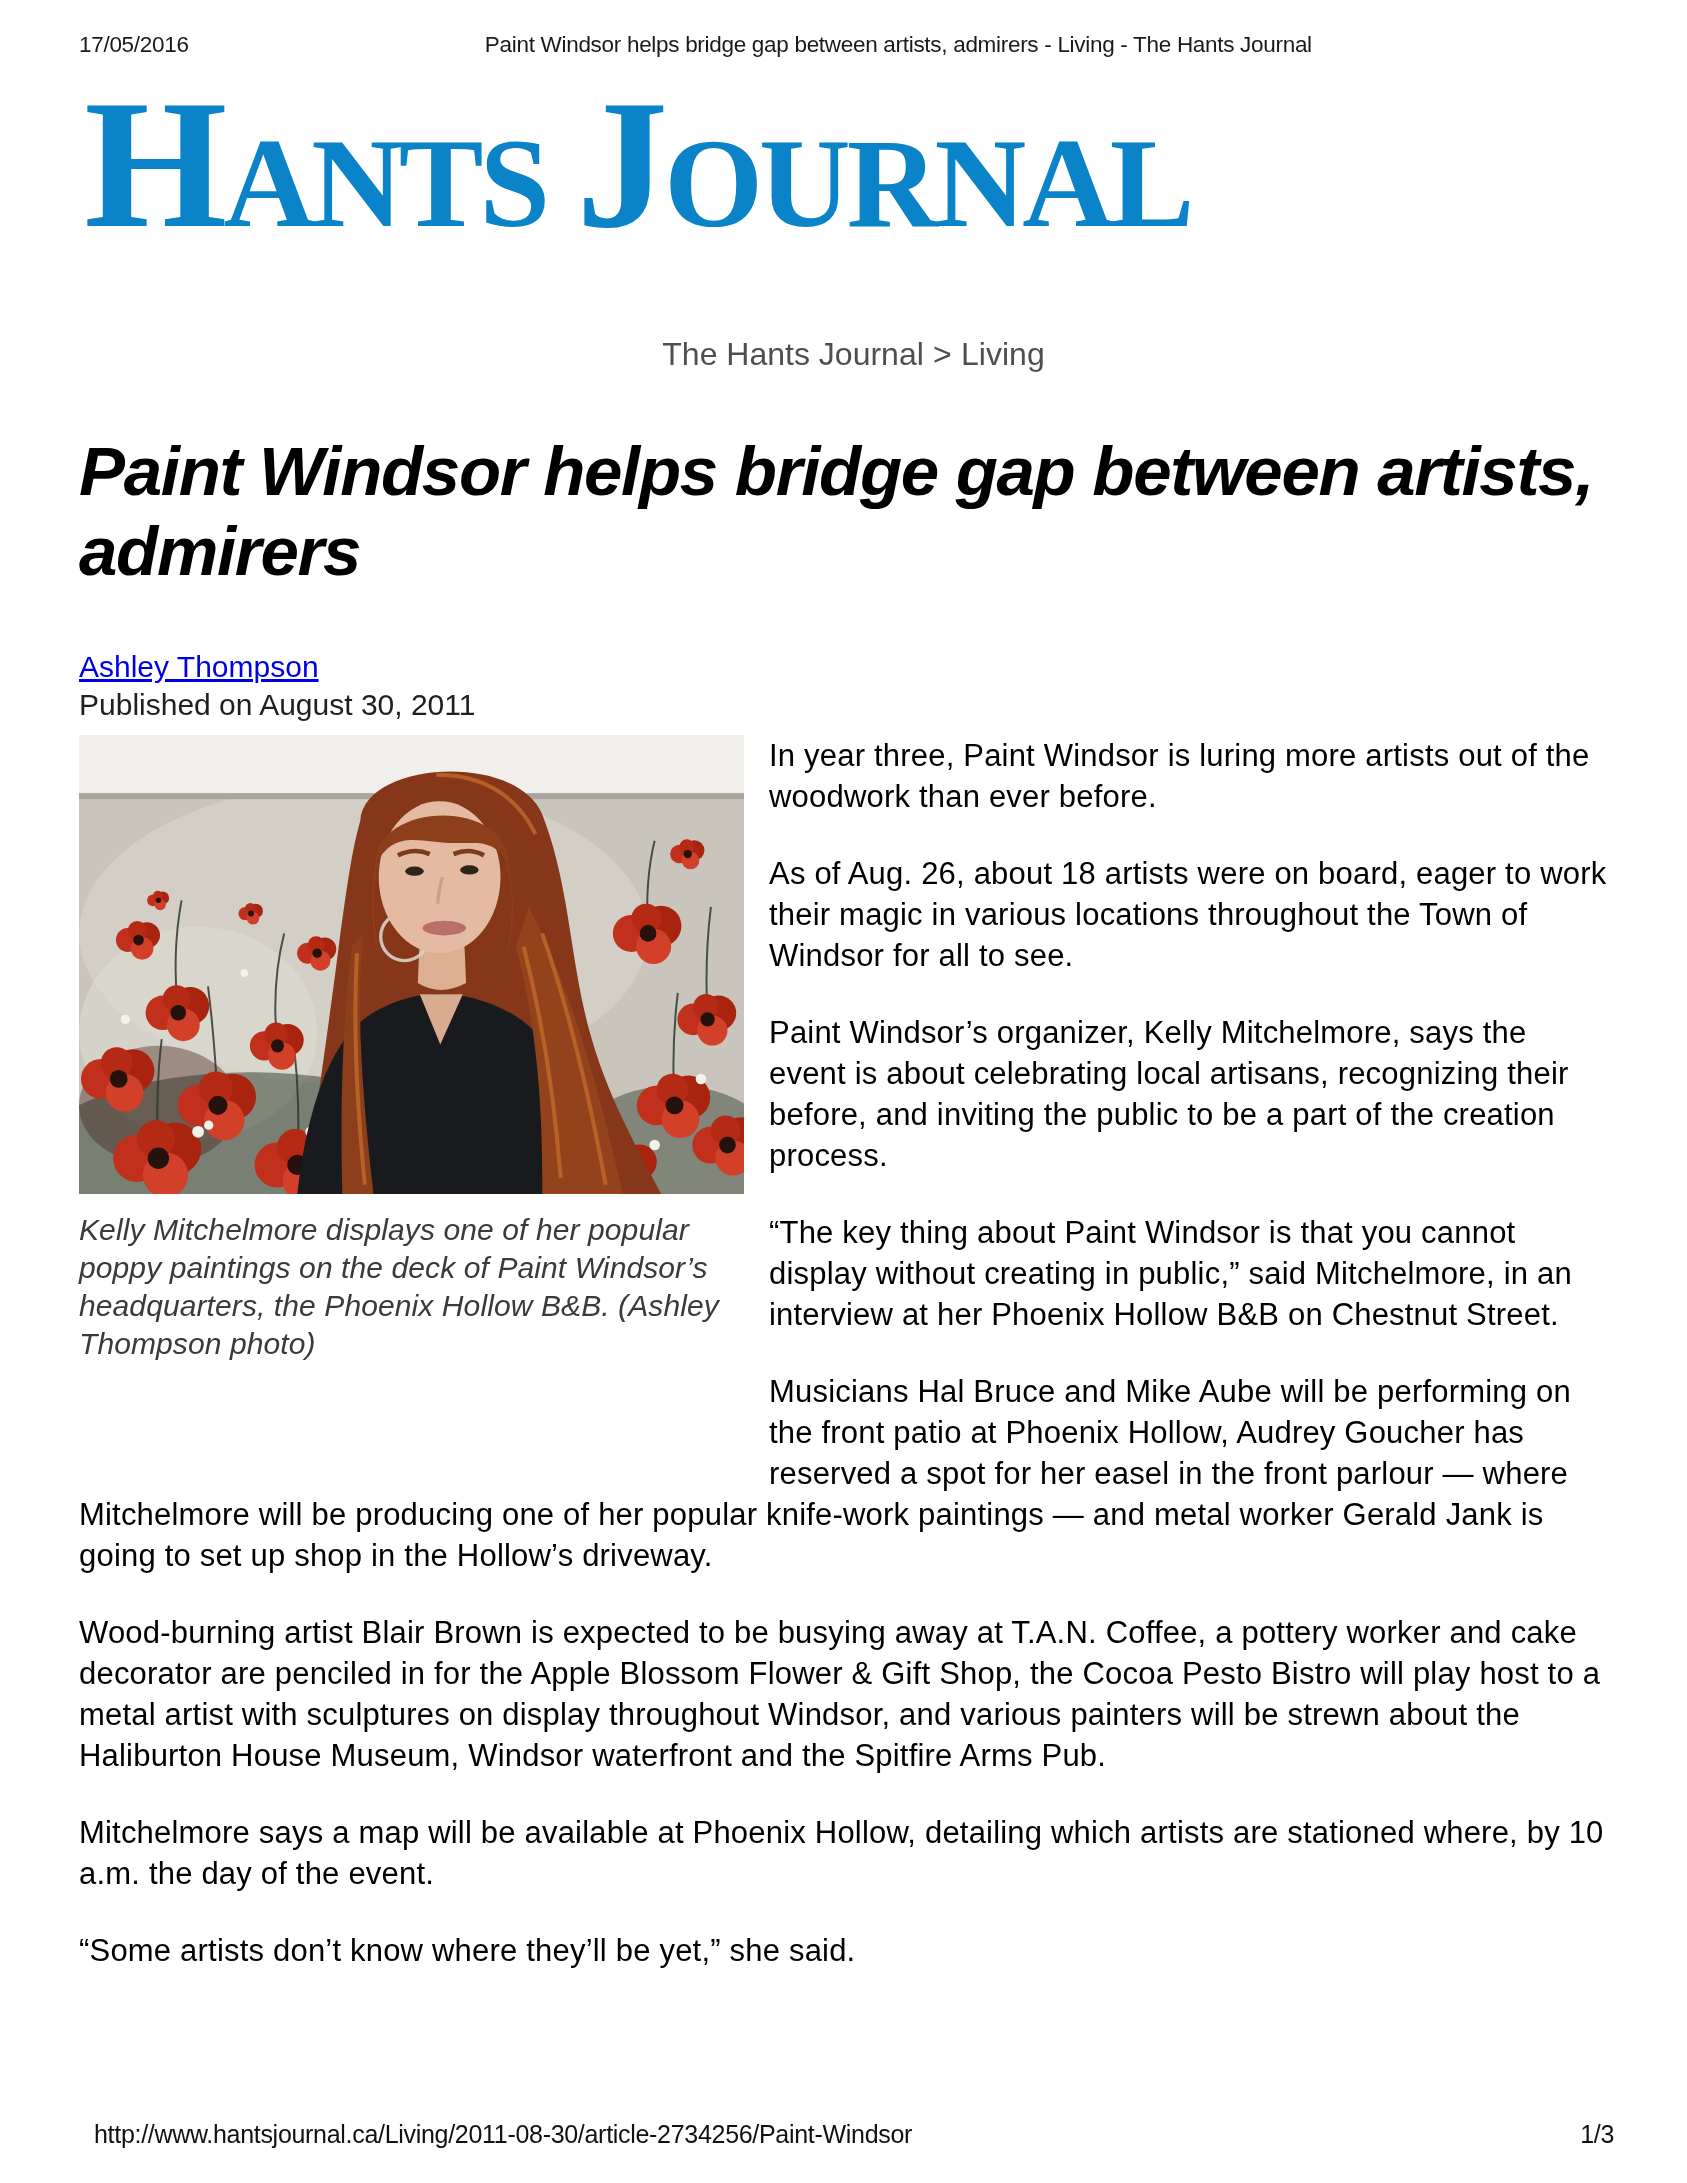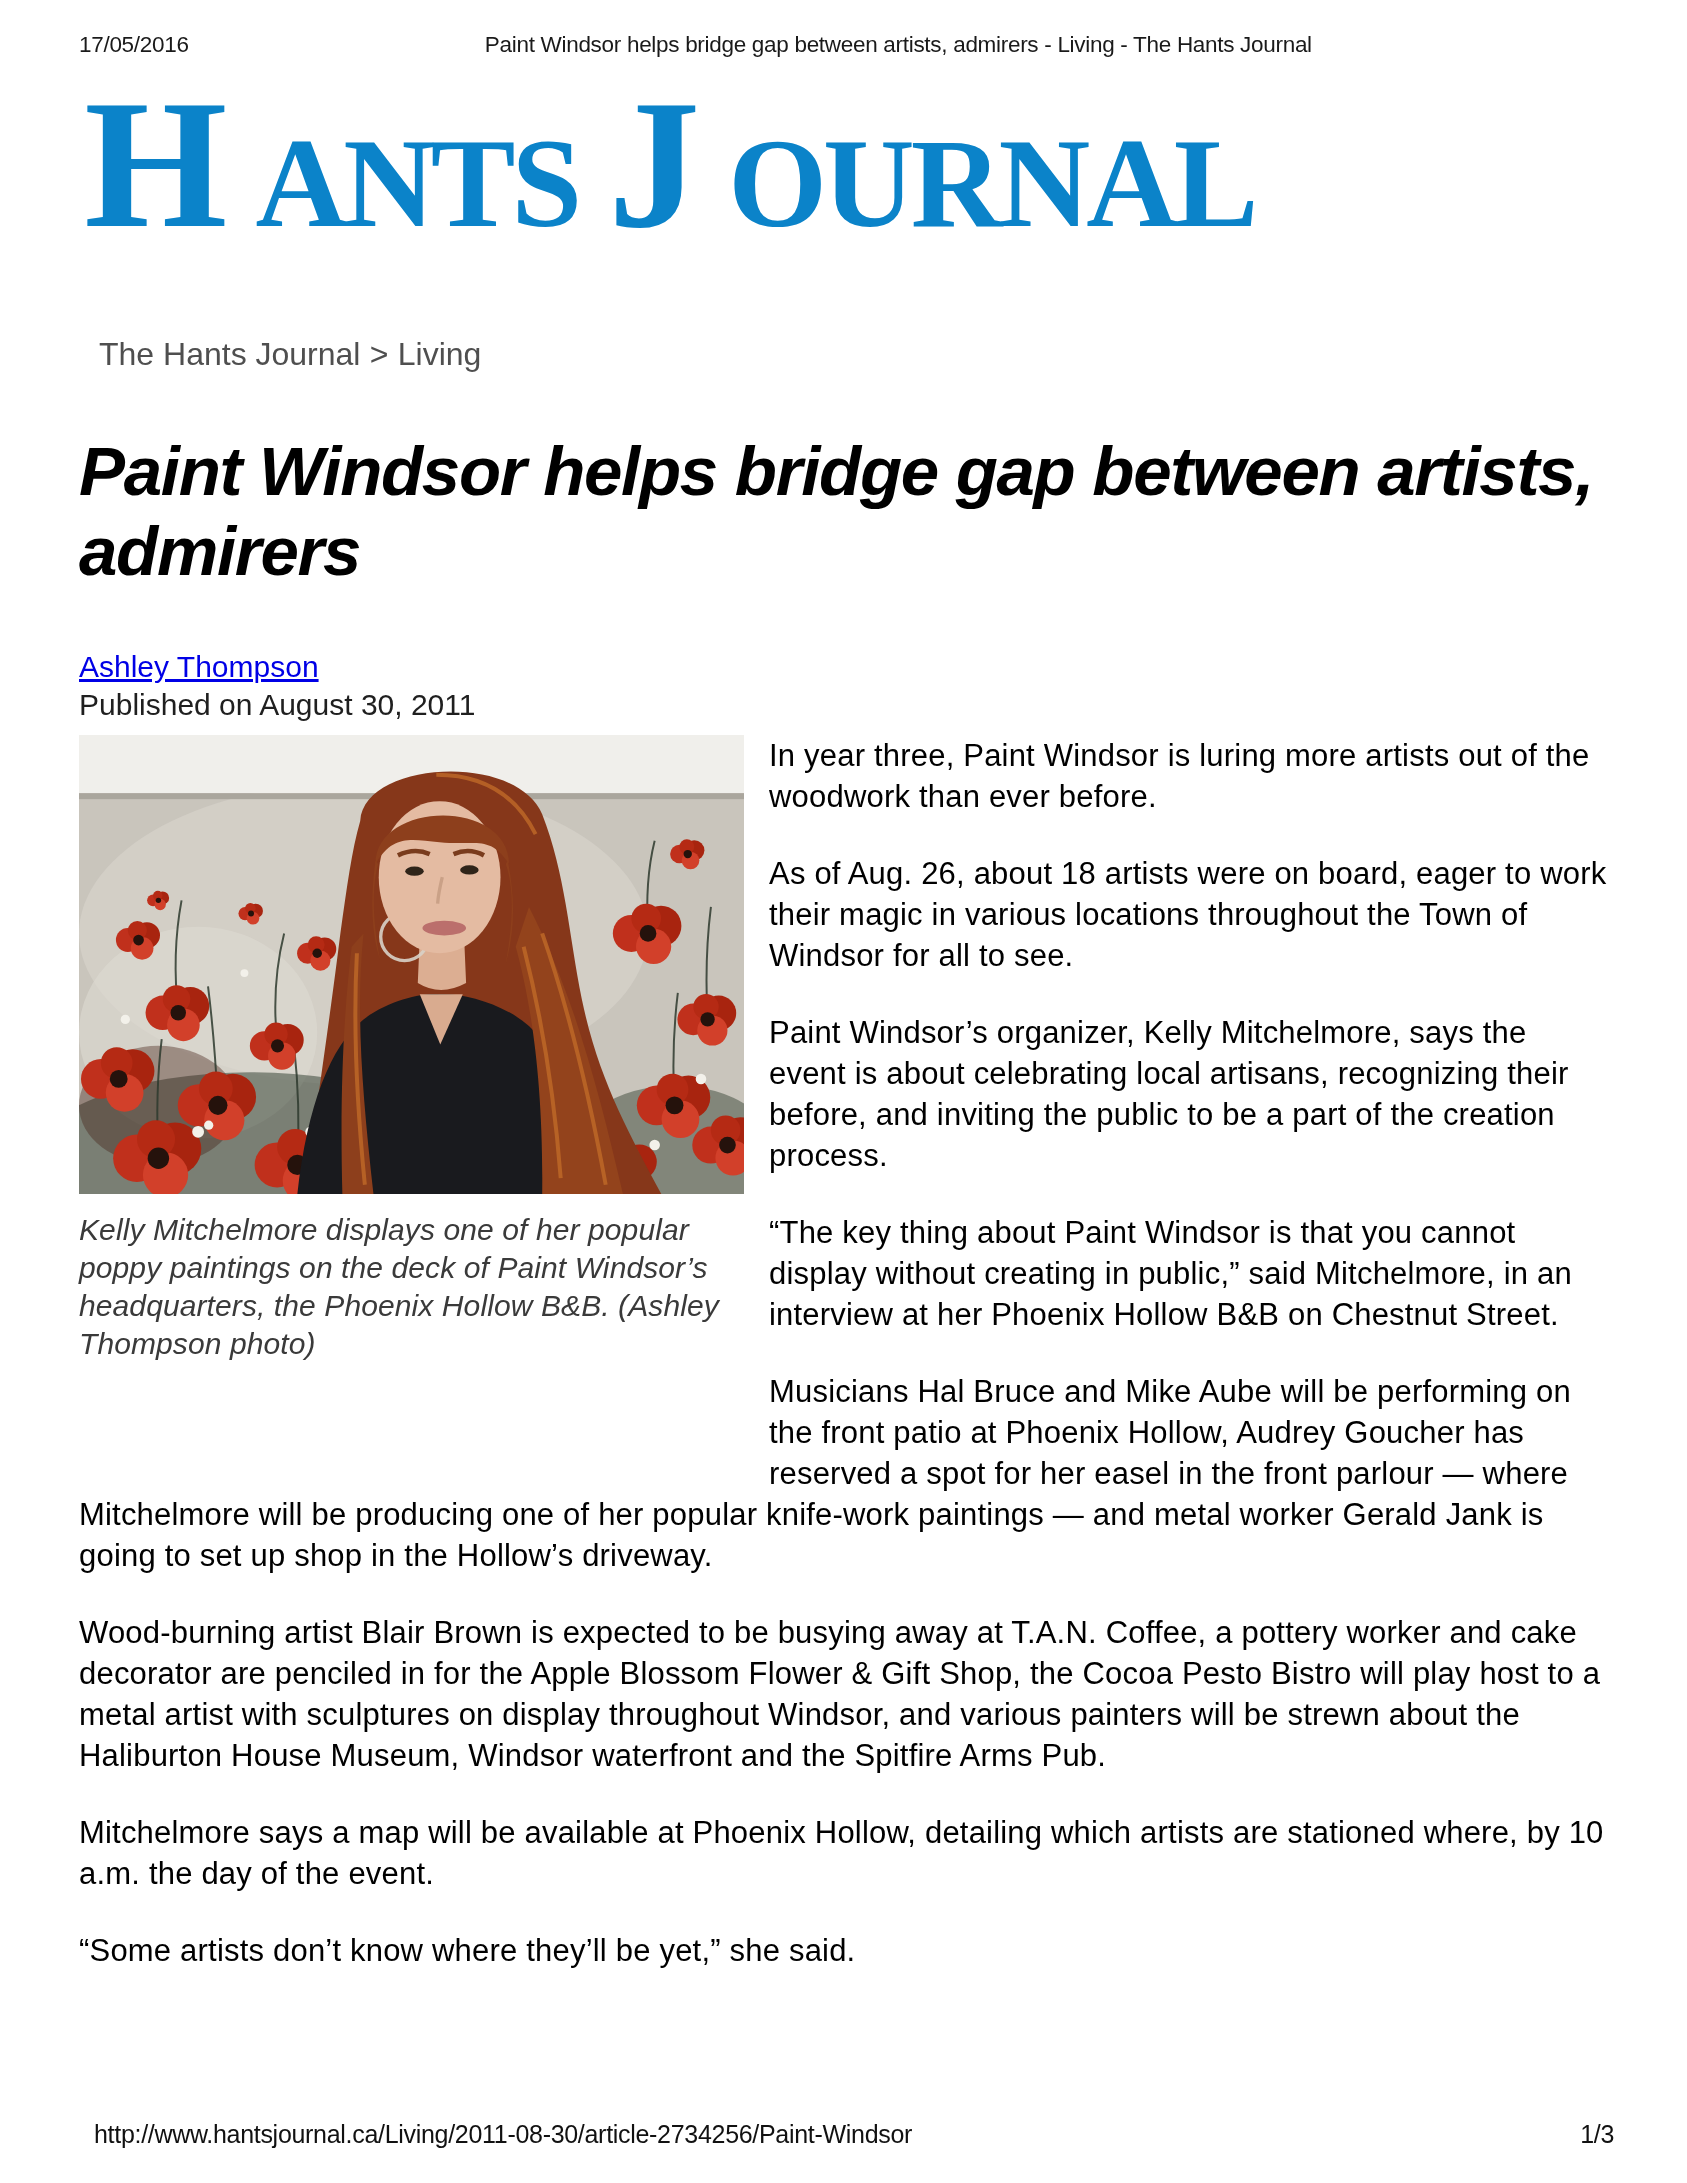--- a/index.html
+++ b/index.html
@@ -25,25 +25,25 @@
     font-size:25px;color:#111;letter-spacing:-0.3px;margin-top:40px;
   }
   
   .content{padding:73px 79px 0;}
   .logo{
     line-height:183px;height:183px;white-space:nowrap;
     font-family:"Liberation Serif", serif;font-weight:bold;
     color:#0b83c9;letter-spacing:-4px;margin-left:5.3px;
   }
   .logo .lg{font-size:184px;}
-  .logo .sm{font-size:127px;margin-left:32px;}
+  .logo .sm{font-size:127px;}
   .logo .word2{margin-left:30px;}
   .breadcrumb{
     margin-top:78px;padding-left:20px;
-    font-size:32px;line-height:40px;color:#4f4f4f;
+    font-size:32px;line-height:40px;color:#4f4f4f;text-align:center;
   }
   .breadcrumb .sep{margin:0 9.3px;}
   h1.article-title{
     margin:58px 0 0;font-size:69px;line-height:1.16;
     font-weight:bold;letter-spacing:-1.3px;color:#000;font-style:italic;
   }
   .byline{margin-top:56px;font-size:30px;line-height:38px;}
   .byline a{color:#0000e6;text-decoration:underline;}
   .published{color:#1f1f1f;}
   

